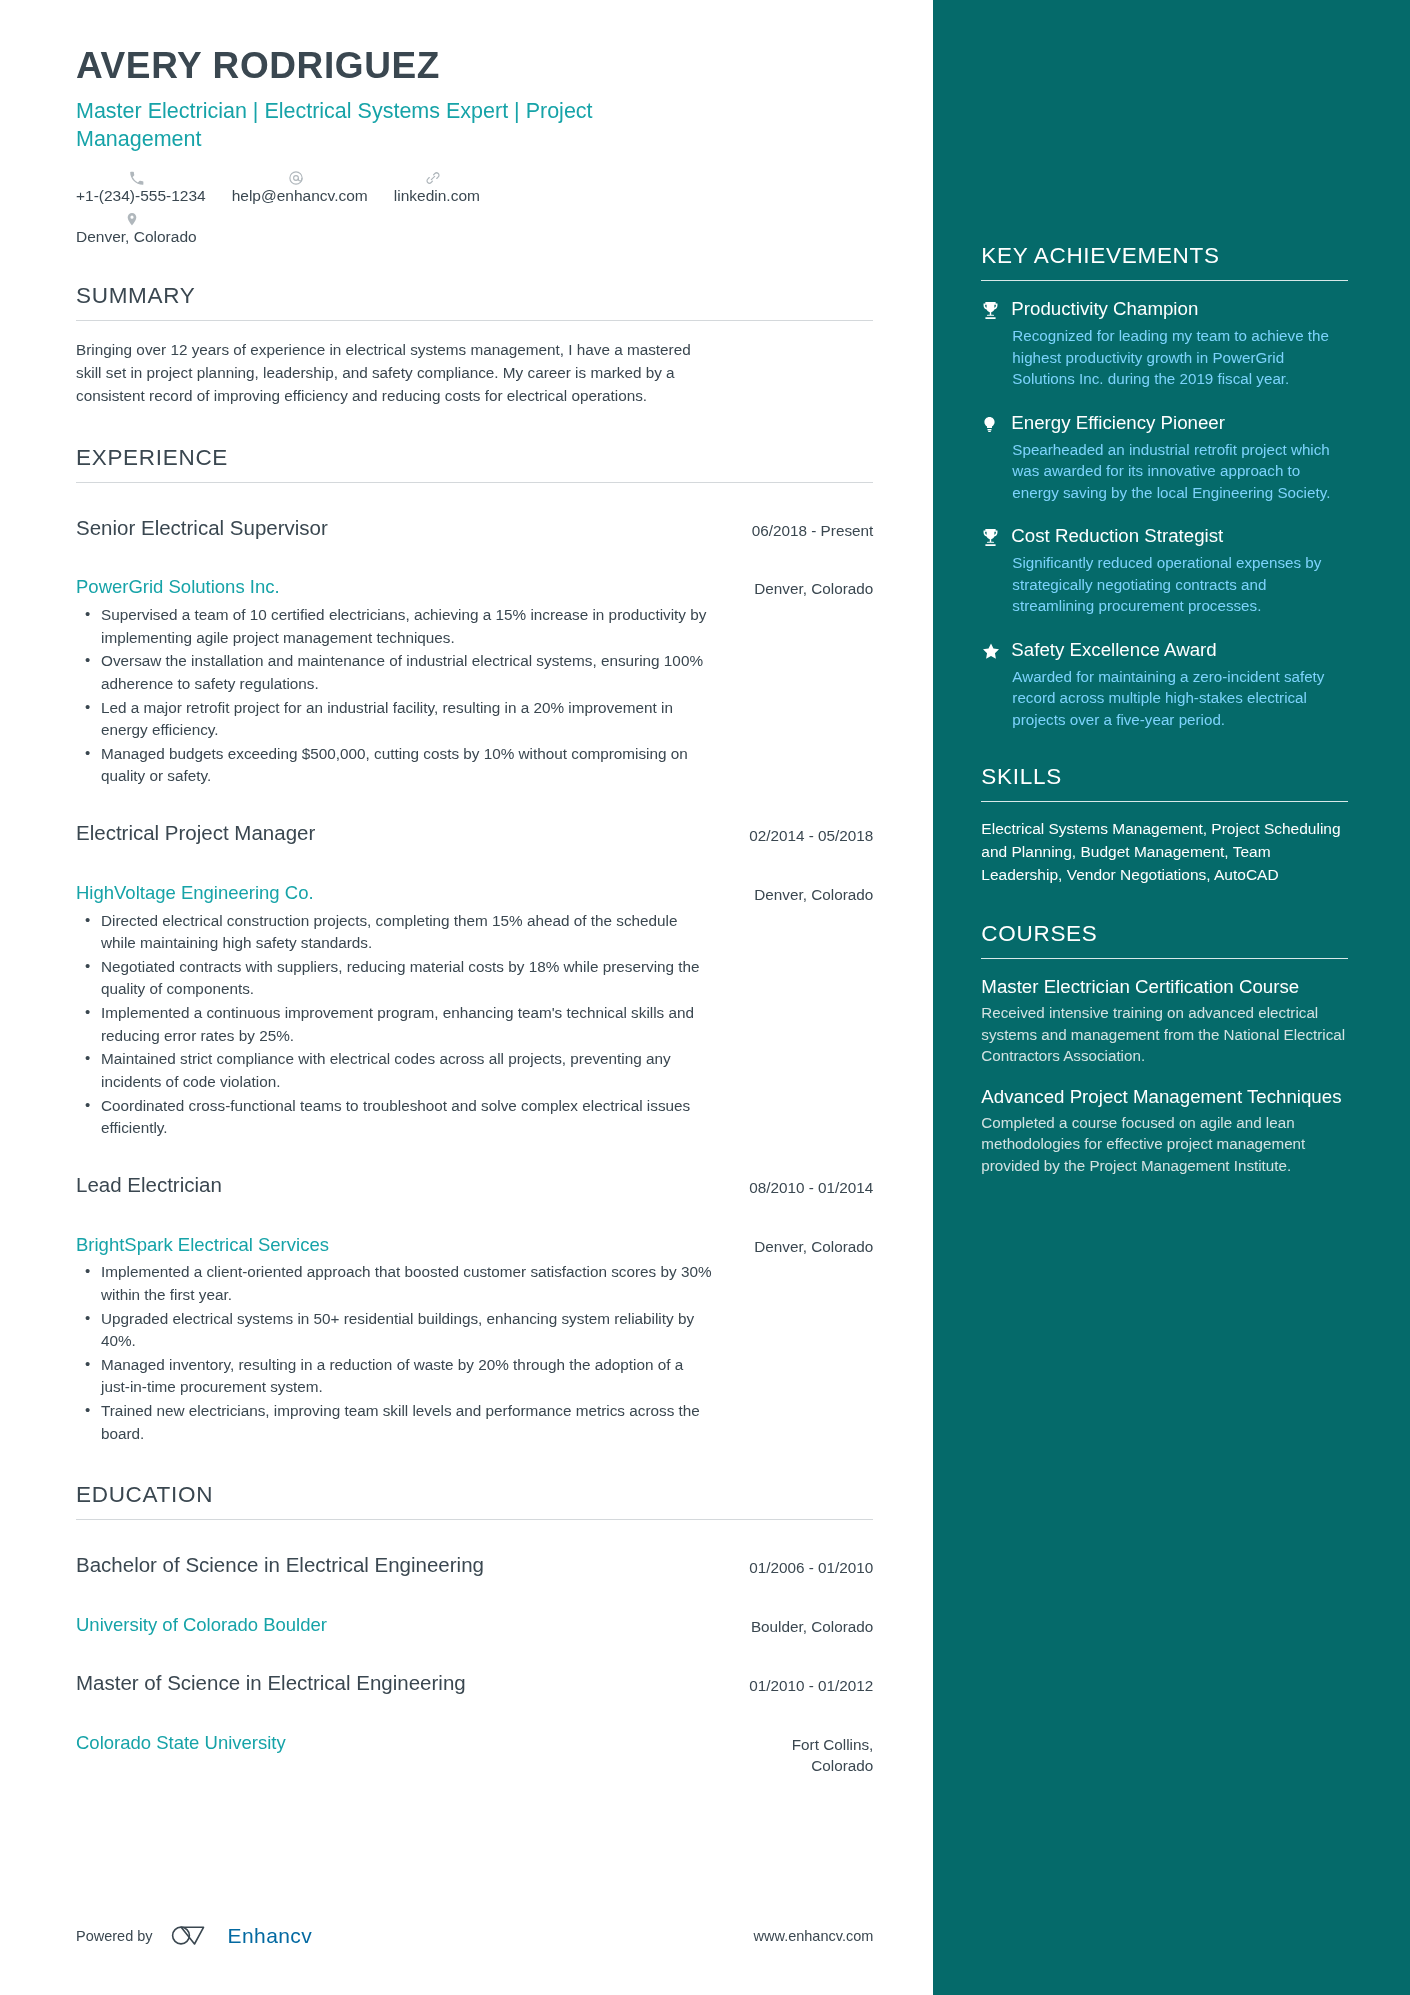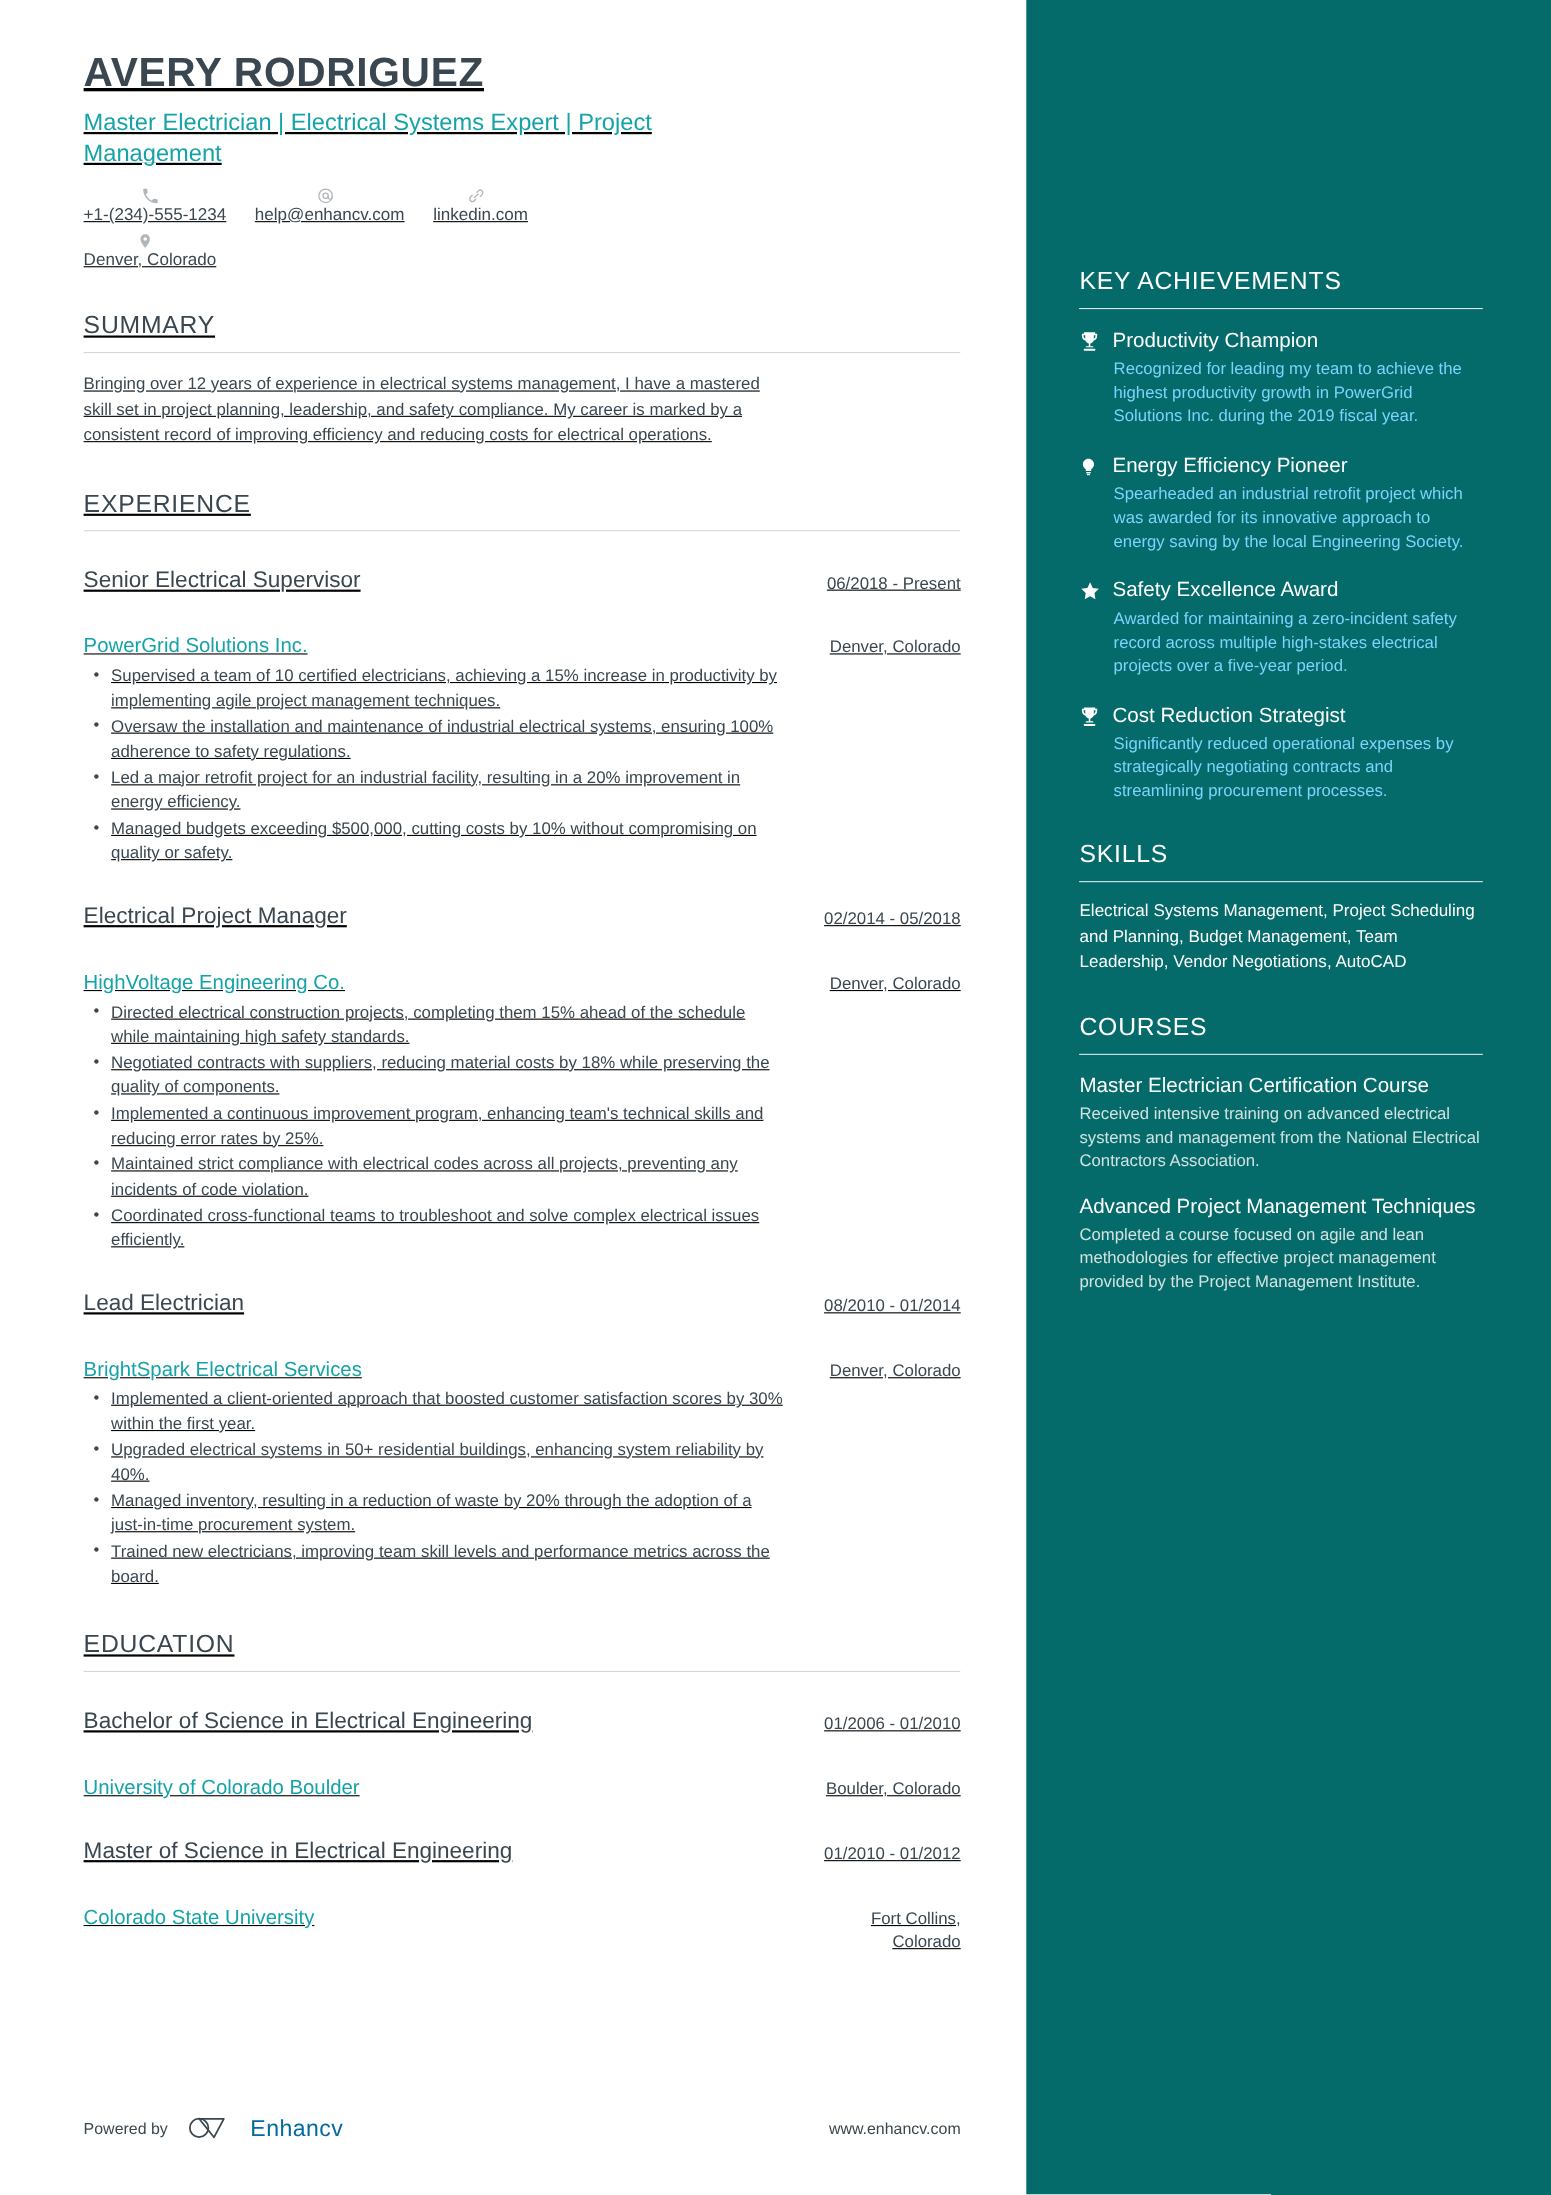--- a/index.html
+++ b/index.html
@@ -13,21 +13,20 @@
     width:1410px;
     min-height:1995px;
     background:#ffffff;
     display:flex;
   }
   
   .left {
     width:958px;
     padding:44px 60px 0 76px;
     position:relative;
-    text-decoration:underline;
   }
   .name {
     font-size:37px;
     font-weight:bold;
     letter-spacing:0.6px;
     color:#3a4750;
     line-height:1.18;
     margin-bottom:9px;
   }
   .headline {
@@ -440,42 +439,42 @@
             </svg>
         </span>
         <span class="ach-body">
           <span class="ach-title" style="display:block">Energy Efficiency Pioneer</span>
           <span class="ach-desc" style="display:block">Spearheaded an industrial retrofit project which was awarded for its innovative approach to energy saving by the local Engineering Society.</span>
         </span>
       </div>
 
       <div class="ach">
         <span class="ach-ico">
-          <svg width="20" height="19" viewBox="0 0 24 24" fill="currentColor">
-              <path d="M12 1.8l3.1 6.4 7 1-5.1 4.9 1.2 7-6.2-3.3-6.2 3.3 1.2-7L1.9 9.2l7-1z"></path>
-            </svg>
-        </span>
-        <span class="ach-body">
-          <span class="ach-title" style="display:block">Safety Excellence Award</span>
-          <span class="ach-desc" style="display:block">Awarded for maintaining a zero-incident safety record across multiple high-stakes electrical projects over a five-year period.</span>
-        </span>
-      </div>
-
-      <div class="ach">
-        <span class="ach-ico">
           <svg width="19" height="19" viewBox="0 0 24 24" fill="currentColor">
               <path d="M18.5 3h2.3v2.6c0 2.6-1.7 4.6-3.9 5.1-.8 1.7-2.3 3-4 3.4v3.2h2.6c.6 0 1 .4 1 1v.3H7.5v-.3c0-.6.4-1 1-1h2.6v-3.2c-1.7-.4-3.2-1.7-4-3.4C4.9 10.2 3.2 8.2 3.2 5.6V3h2.3V1.4h13V3zM5.2 5.6c0 1.4.8 2.5 1.9 3V4.7H5.2v.9zm13.6 0v-.9h-1.9v3.9c1.1-.5 1.9-1.6 1.9-3z"></path>
               <rect x="5.5" y="20.4" width="13" height="2.2" rx="0.5"></rect>
             </svg>
         </span>
         <span class="ach-body">
           <span class="ach-title" style="display:block">Cost Reduction Strategist</span>
           <span class="ach-desc" style="display:block">Significantly reduced operational expenses by strategically negotiating contracts and streamlining procurement processes.</span>
         </span>
       </div>
+
+      <div class="ach">
+        <span class="ach-ico">
+          <svg width="20" height="19" viewBox="0 0 24 24" fill="currentColor">
+              <path d="M12 1.8l3.1 6.4 7 1-5.1 4.9 1.2 7-6.2-3.3-6.2 3.3 1.2-7L1.9 9.2l7-1z"></path>
+            </svg>
+        </span>
+        <span class="ach-body">
+          <span class="ach-title" style="display:block">Safety Excellence Award</span>
+          <span class="ach-desc" style="display:block">Awarded for maintaining a zero-incident safety record across multiple high-stakes electrical projects over a five-year period.</span>
+        </span>
+      </div>
     </div>
 
     <div class="r-sec">
       <div class="r-head">SKILLS</div>
       <div class="r-rule"></div>
       <div class="skills-text">Electrical Systems Management, Project Scheduling and Planning, Budget Management, Team Leadership, Vendor Negotiations, AutoCAD</div>
     </div>
 
     <div class="r-sec">
       <div class="r-head">COURSES</div>

